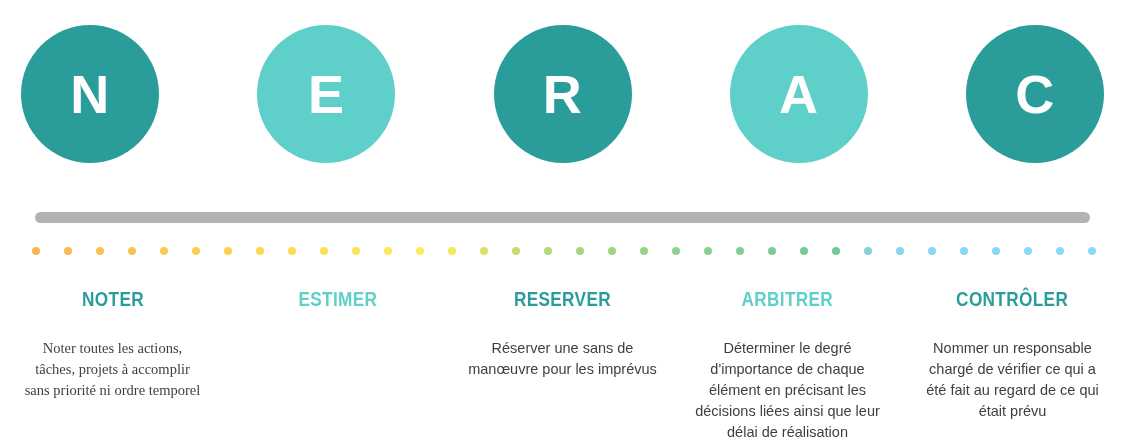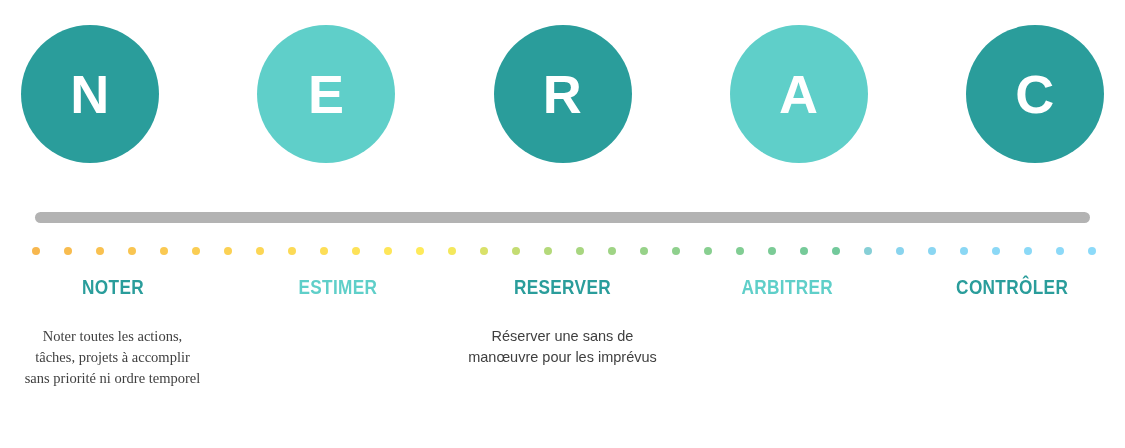--- a/index.html
+++ b/index.html
@@ -74,21 +74,21 @@
     position: absolute;
     top: 0;
     width: 8px;
     height: 8px;
     border-radius: 50%;
   }
 
   
   .columns {
     position: absolute;
-    top: 276px;
+    top: 288px;
     left: 0;
     width: 1125px;
     height: 160px;
     display: flex;
   }
   .column {
     flex: 1 1 0;
     display: flex;
     flex-direction: column;
     align-items: center;
@@ -188,19 +188,21 @@
     </div>
     <div class="column col-2">
       <div class="col-heading" style="color: rgb(95, 207, 201);">ESTIMER</div>
     </div>
     <div class="column col-3">
       <div class="col-heading" style="color: rgb(42, 157, 155);">RESERVER</div>
       <div class="col-body">Réserver une sans de manœuvre pour les imprévus</div>
     </div>
     <div class="column col-4">
       <div class="col-heading" style="color: rgb(95, 207, 201);">ARBITRER</div>
+      <div class="col-body">Déterminer le degré d'importance de chaque élément en précisant les décisions liées ainsi que leur délai de réalisation</div>
     </div>
     <div class="column col-5">
       <div class="col-heading" style="color: rgb(42, 157, 155);">CONTRÔLER</div>
+      <div class="col-body">Nommer un responsable chargé de vérifier ce qui a été fait au regard de ce qui était prévu</div>
     </div>
   </div>
 
 </div>
 
 </body></html>

